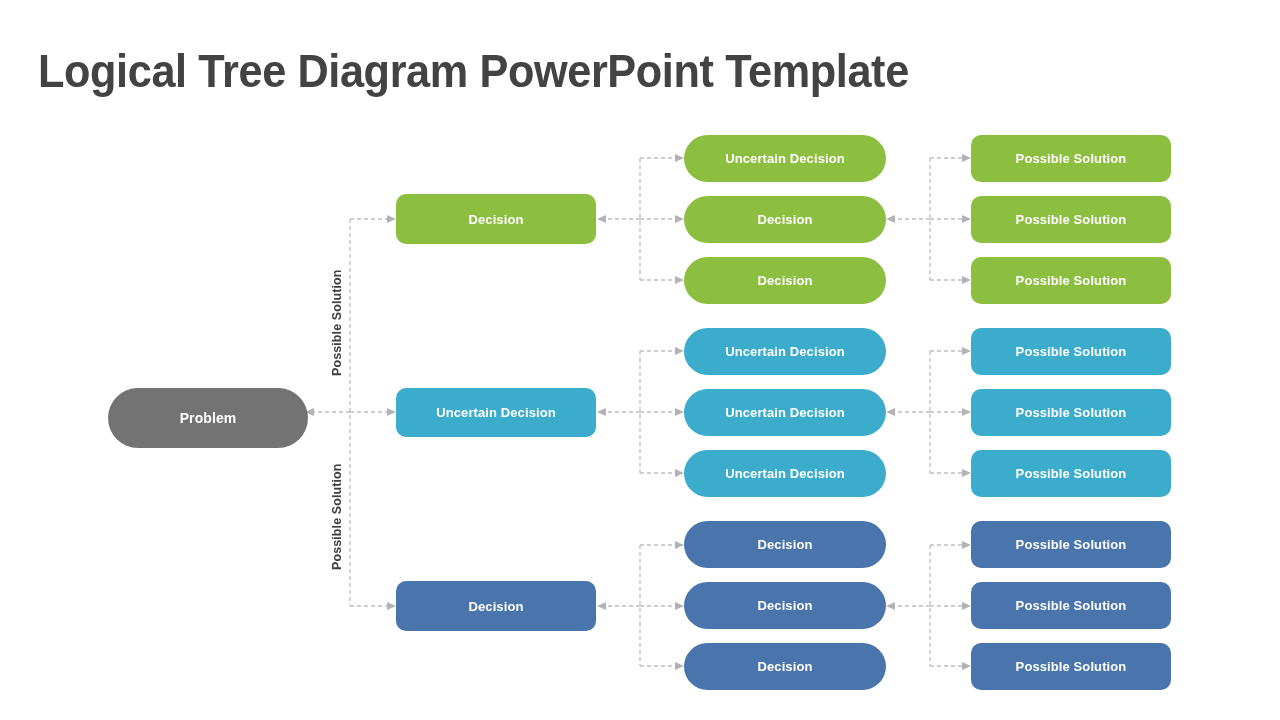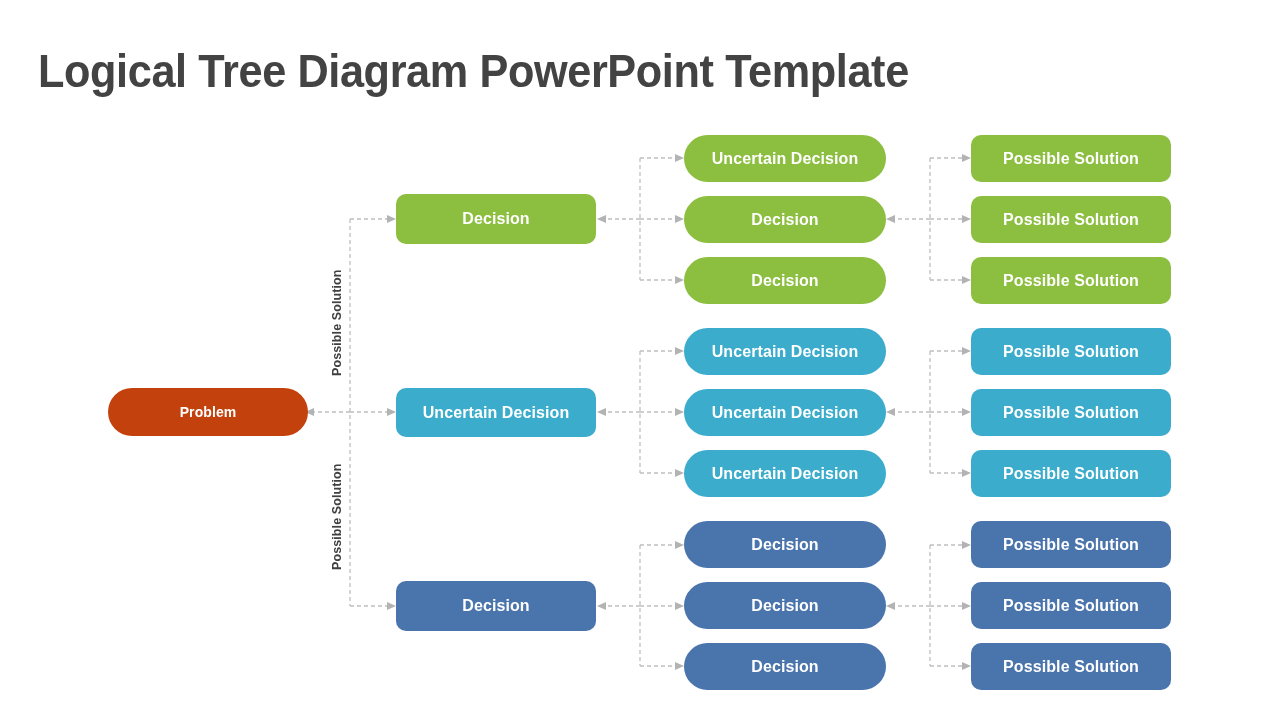--- a/index.html
+++ b/index.html
@@ -52,21 +52,21 @@
   }
 
   
   .node {
     position: absolute;
     display: flex;
     align-items: center;
     justify-content: center;
     color: #ffffff;
     font-weight: bold;
-    font-size: 16px;
+    font-size: 13px;
     letter-spacing: 0.1px;
     text-align: center;
     box-sizing: border-box;
     line-height: 1;
     white-space: nowrap;
   }
   .node.root {
     border-radius: 999px;
     font-size: 14px;
   }
@@ -181,21 +181,21 @@
       <path class="conn-line" d="M 930 545 L 930 666"></path>
       <path class="conn-line" d="M 930 545 L 963 545"></path>
       <polygon class="conn-head" points="971,545 962,541 962,549"></polygon>
       <path class="conn-line" d="M 930 606 L 963 606"></path>
       <polygon class="conn-head" points="971,606 962,602 962,610"></polygon>
       <path class="conn-line" d="M 930 666 L 963 666"></path>
       <polygon class="conn-head" points="971,666 962,662 962,670"></polygon>
     </g>
   </svg>
 
-  <div class="node root" style="left:108px; top:388px; width:200px; height:48px; background:#c2410c;">Problem</div>
+  <div class="node root" style="left:108px; top:388px; width:200px; height:60px; background:#737373;">Problem</div>
 
   <div class="branch-label" style="left:330px; top:376px;">Possible Solution</div>
   <div class="branch-label" style="left:330px; top:570px;">Possible Solution</div>
 
   <div class="node lvl1" style="left:396px; top:194px; width:200px; height:50px; background:#8CBE3F;">Decision</div>
 
   <div class="node lvl2" style="left:684px; top:135px; width:202px; height:47px; background:#8CBE3F;">Uncertain Decision</div>
   <div class="node lvl2" style="left:684px; top:196px; width:202px; height:47px; background:#8CBE3F;">Decision</div>
   <div class="node lvl2" style="left:684px; top:257px; width:202px; height:47px; background:#8CBE3F;">Decision</div>
 

